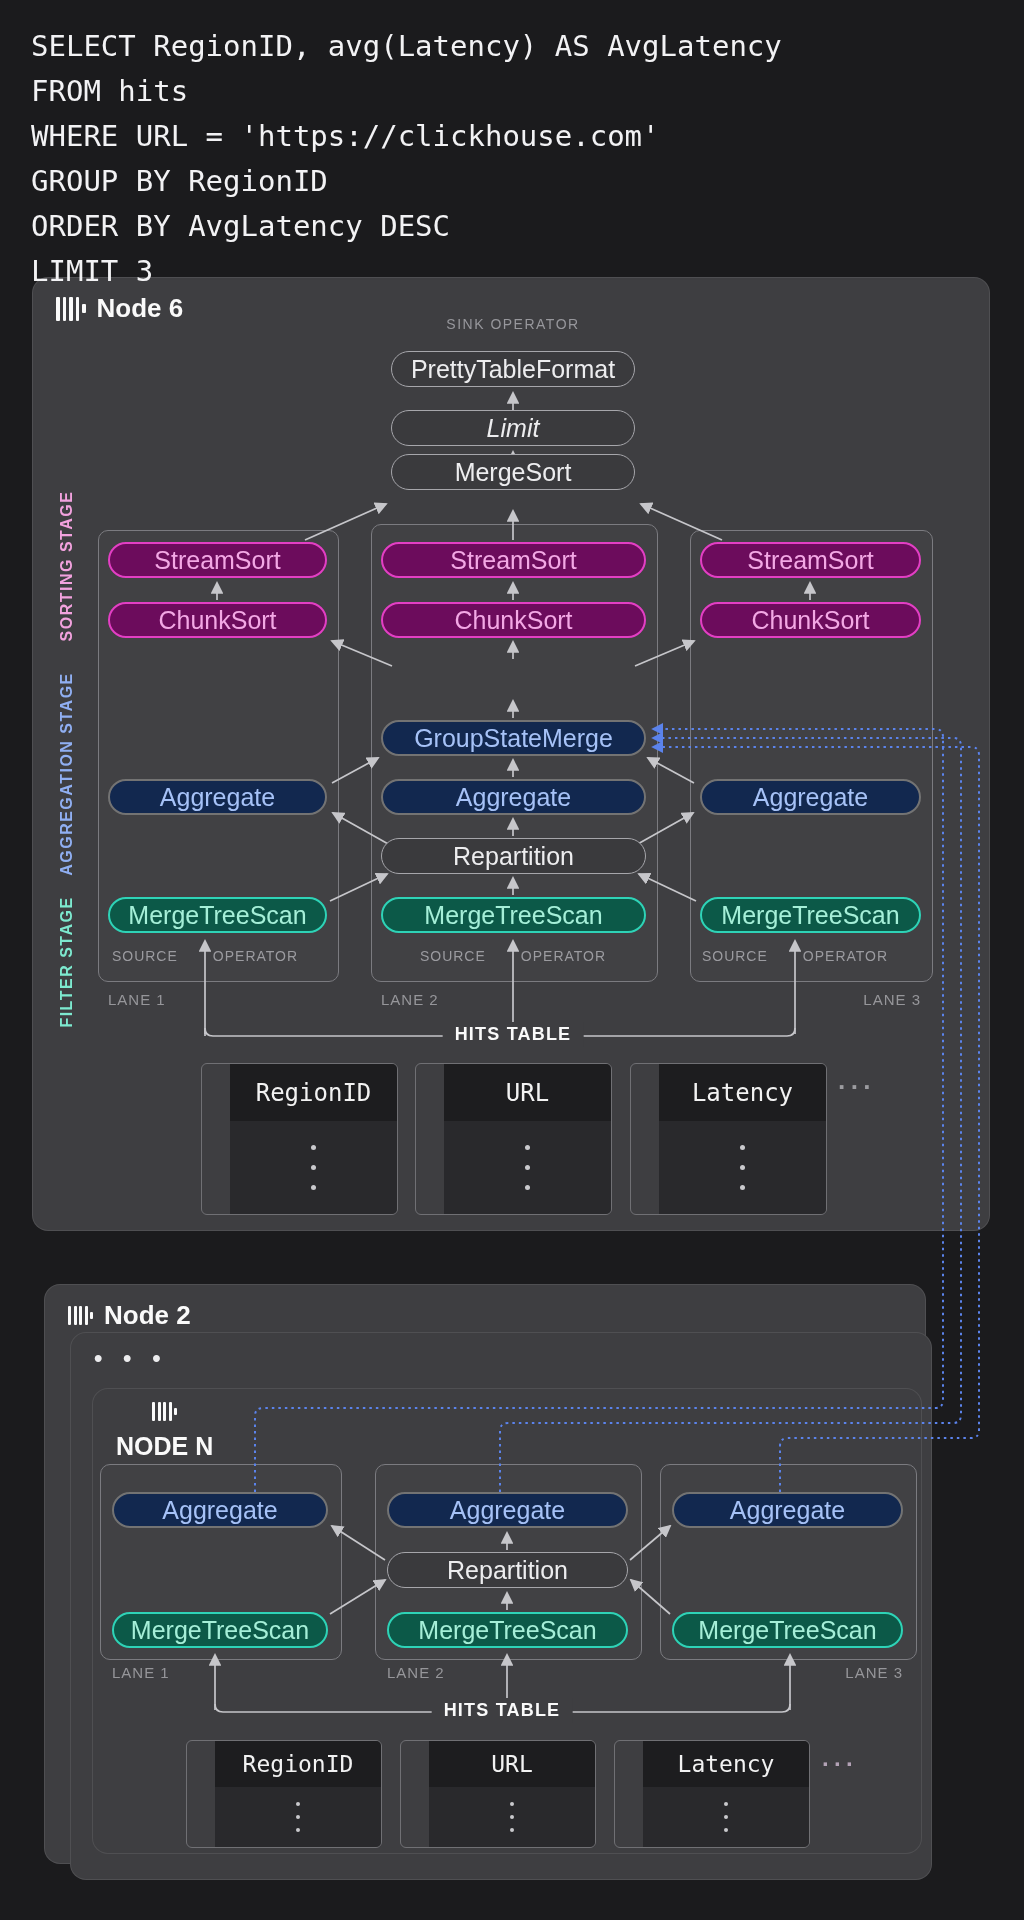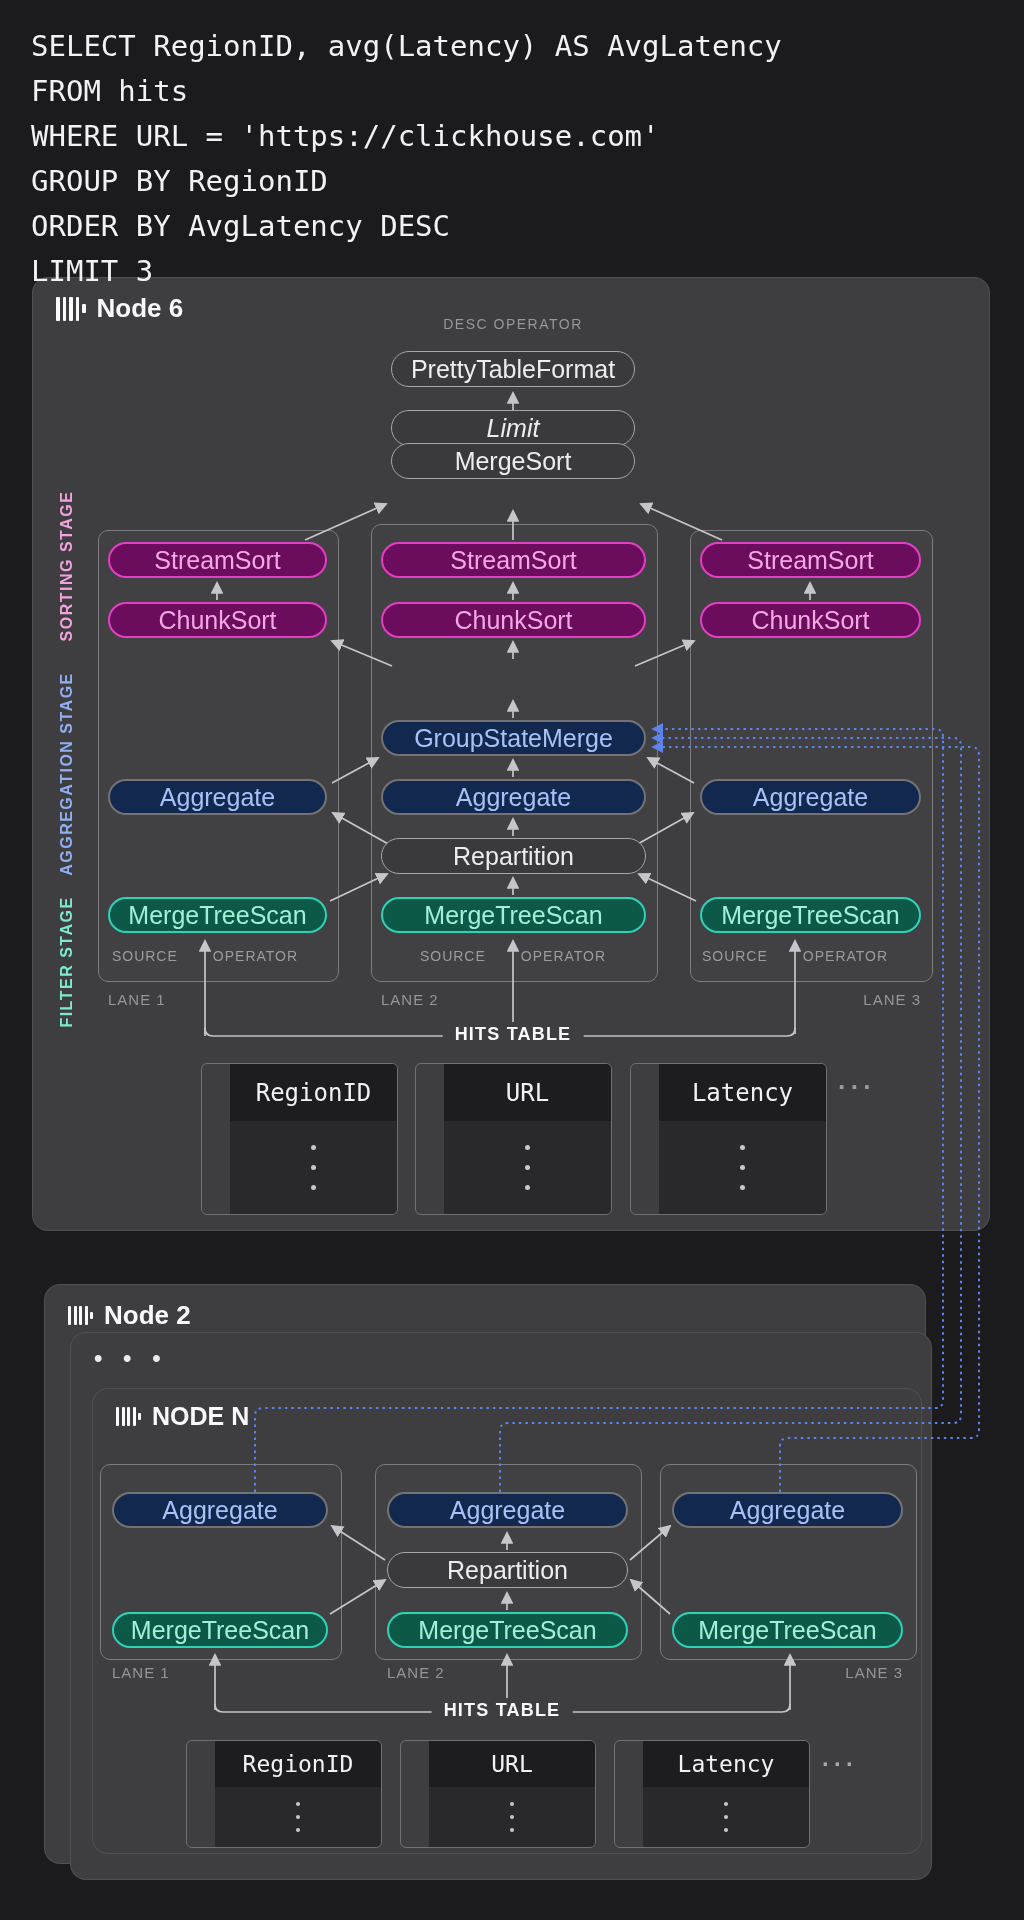--- a/index.html
+++ b/index.html
@@ -69,25 +69,25 @@
     <span class="ch-icon">
         <i></i>
         <i></i>
         <i></i>
         <i></i>
         <i class="dot"></i>
       </span>
     <span>Node 6</span>
   </div>
 
-  <div class="abs small-cap" style="left:390px;top:316px;width:246px;text-align:center;">DESC OPERATOR</div>
+  <div class="abs small-cap" style="left:390px;top:316px;width:246px;text-align:center;">SINK OPERATOR</div>
 
   <div class="abs op gray" style="left:391px;top:351px;width:244px;">PrettyTableFormat</div>
   <div class="abs op gray" style="left:391px;top:410px;width:244px;font-style:italic;">Limit</div>
-  <div class="abs op gray" style="left:391px;top:443px;width:244px;">MergeSort</div>
+  <div class="abs op gray" style="left:391px;top:454px;width:244px;">MergeSort</div>
 
   <div class="abs stage-label" style="left:-18px;top:557px;width:170px;color:#f2a2de;">SORTING STAGE</div>
   <div class="abs stage-label" style="left:-43px;top:765px;width:220px;color:#90aff2;">AGGREGATION STAGE</div>
   <div class="abs stage-label" style="left:-8px;top:953px;width:150px;color:#7de9cf;">FILTER STAGE</div>
 
   <div class="abs lane" style="left:98px;top:530px;width:239px;height:450px;"></div>
   <div class="abs lane" style="left:371px;top:524px;width:285px;height:456px;"></div>
   <div class="abs lane" style="left:690px;top:530px;width:241px;height:450px;"></div>
 
   <div class="abs op magenta" style="left:108px;top:542px;width:219px;">StreamSort</div>
@@ -161,21 +161,21 @@
         <i></i>
         <i class="dot"></i>
       </span>
     <span>Node 2</span>
   </div>
 
   <div class="abs panel" style="left:70px;top:1332px;width:860px;height:546px;z-index:2;"></div>
   <div class="abs mid-ellipsis" style="left:94px;top:1344px;z-index:3;">• • •</div>
 
   <div class="abs panel" style="left:92px;top:1388px;width:828px;height:464px;z-index:3;"></div>
-  <div class="abs node-header" style="left:116px;top:1402px;font-size:25px;">
+  <div class="abs node-header" style="left:116px;top:1402px;font-size:25px;flex-direction:column;">
     <span class="ch-icon sm">
         <i></i>
         <i></i>
         <i></i>
         <i></i>
         <i class="dot"></i>
       </span>
     <span>NODE N</span>
   </div>
 

